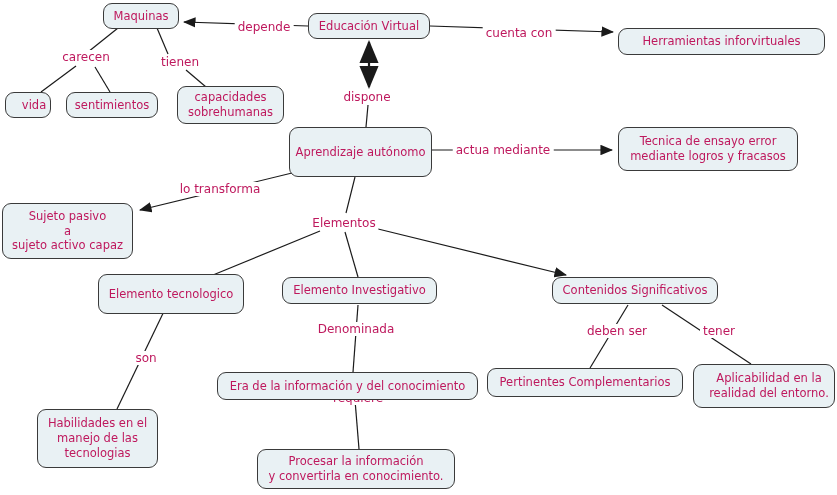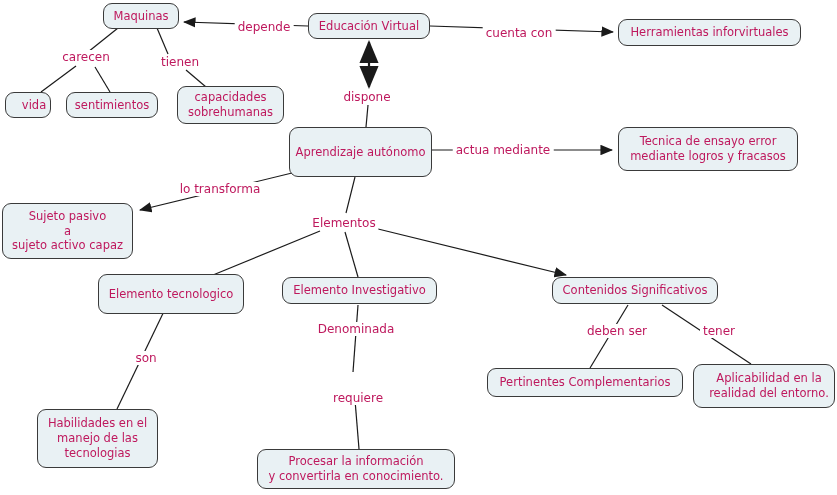--- a/index.html
+++ b/index.html
@@ -74,34 +74,35 @@
       <path d="M168 303 L117 409"></path>
       <path d="M358 305 L353 372"></path>
       <path d="M355 400 L359 449"></path>
       <path d="M628 305 L590 368"></path>
       <path d="M662 305 L751 364"></path>
     </g>
   </svg>
 
   <div class="node" style="left:103px; top:3px;  width:76px;  height:26px;">Maquinas</div>
   <div class="node" style="left:308px; top:13px; width:122px; height:26px;">Educación Virtual</div>
-  <div class="node" style="left:618px; top:19px; width:183px; height:27px;">Herramientas inforvirtuales</div>
+  <div class="node" style="left:618px; top:28px; width:207px; height:27px;">Herramientas inforvirtuales</div>
   <div class="node" style="left:5px;   top:92px; width:46px;  height:26px;padding-left:16px;">vida</div>
   <div class="node" style="left:66px;  top:92px; width:92px;  height:26px;">sentimientos</div>
   <div class="node" style="left:177px; top:86px; width:107px; height:38px;">capacidades
 sobrehumanas</div>
   <div class="node" style="left:289px; top:127px; width:143px; height:50px;">Aprendizaje autónomo</div>
   <div class="node" style="left:618px; top:127px; width:180px; height:44px;">Tecnica de ensayo error
 mediante logros y fracasos</div>
   <div class="node" style="left:2px;   top:203px; width:131px; height:56px;">Sujeto pasivo
 a
 sujeto activo capaz</div>
   <div class="node" style="left:98px;  top:274px; width:146px; height:40px;">Elemento tecnologico</div>
   <div class="node" style="left:282px; top:277px; width:155px; height:27px;">Elemento Investigativo</div>
   <div class="node" style="left:552px; top:277px; width:166px; height:27px;">Contenidos Significativos</div>
+  <div class="node" style="left:217px; top:372px; width:261px; height:28px;">Era de la información y del conocimiento</div>
   <div class="node" style="left:487px; top:368px; width:196px; height:29px;">Pertinentes Complementarios</div>
   <div class="node" style="left:693px; top:364px; width:142px; height:44px;padding-left:14px;">Aplicabilidad en la
 realidad del entorno.</div>
   <div class="node" style="left:37px;  top:409px; width:121px; height:59px;">Habilidades en el
 manejo de las
 tecnologias</div>
   <div class="node" style="left:257px; top:449px; width:198px; height:40px;">Procesar la información
 y convertirla en conocimiento.</div>
 
   <div class="link-label" style="left:264px; top:27px;">depende</div>

